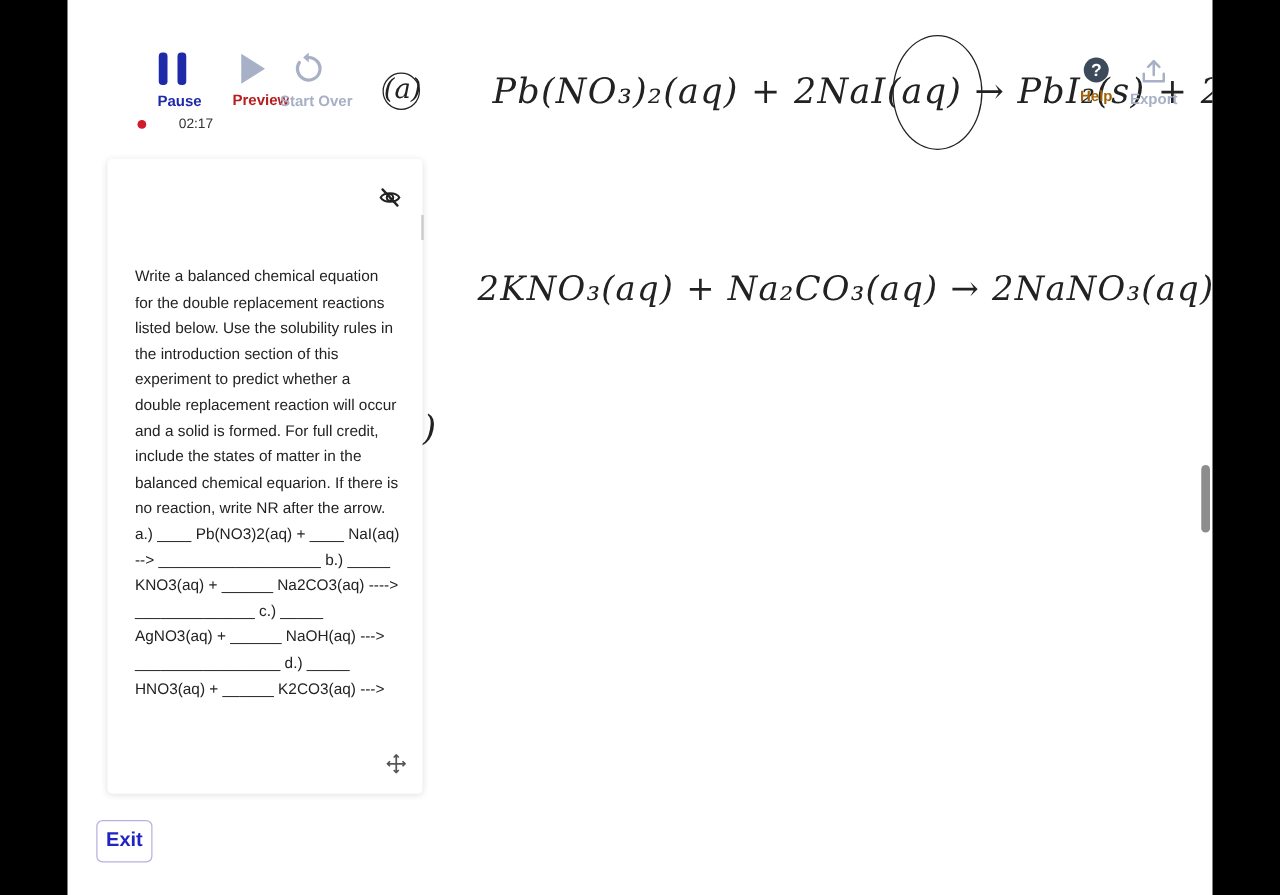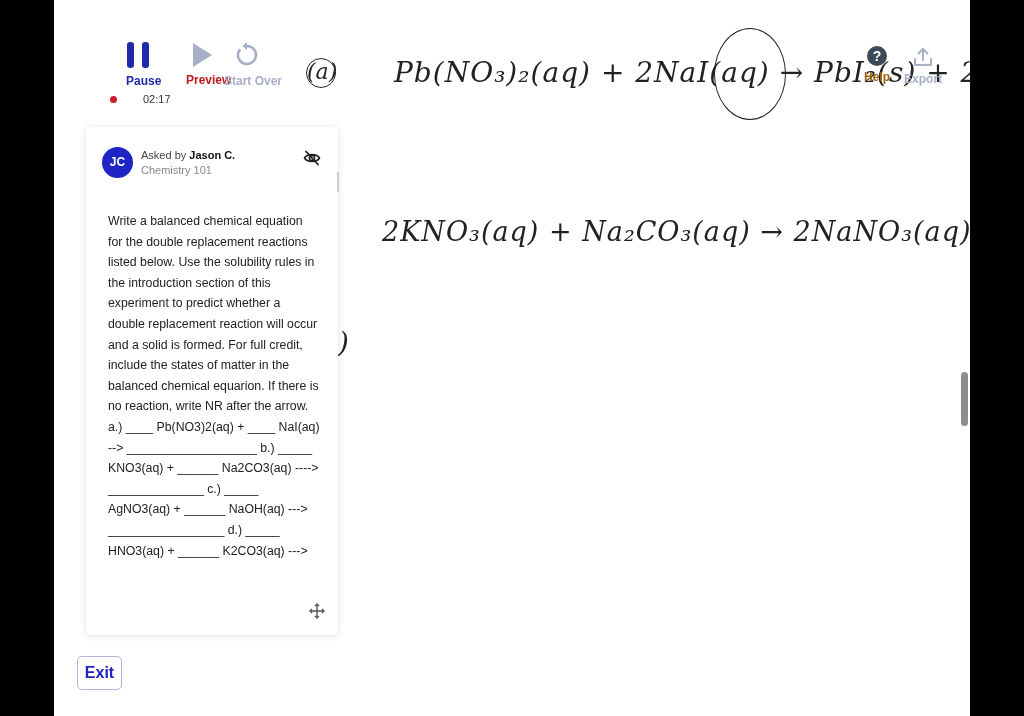--- a/index.html
+++ b/index.html
@@ -105,30 +105,20 @@
   <div class="ctrl-export">
     <svg width="22" height="22" viewBox="0 0 22 22">
       <path d="M11 3 L11 14" stroke="#a7b0c6" stroke-width="2" stroke-linecap="round"></path>
       <path d="M6.5 7.5 L11 3 L15.5 7.5" fill="none" stroke="#a7b0c6" stroke-width="2" stroke-linecap="round" stroke-linejoin="round"></path>
       <path d="M3 13 L3 19 L19 19 L19 13" fill="none" stroke="#a7b0c6" stroke-width="2" stroke-linecap="round" stroke-linejoin="round"></path>
     </svg>
     <div class="lbl">Export</div>
   </div>
 
   <div class="card">
-    <div class="card-header">
-      <div class="avatar">JC</div>
-      <div class="asker">
-        <div class="asker-line">
-          <span class="prefix">Asked by</span>
-          <span class="name">Jason C.</span>
-        </div>
-        <div class="subject">Chemistry 101</div>
-      </div>
-    </div>
     <svg class="hide-btn" viewBox="0 0 18 18">
       <path d="M1.5 9 C4 4.5 14 4.5 16.5 9 C14 13.5 4 13.5 1.5 9 Z" fill="none" stroke="#222" stroke-width="1.6"></path>
       <circle cx="9" cy="9" r="2.6" fill="none" stroke="#222" stroke-width="1.6"></circle>
       <path d="M3 2.5 L15 15.5" stroke="#222" stroke-width="1.8" stroke-linecap="round"></path>
     </svg>
 
     <div class="question">Write a balanced chemical equation for the double replacement reactions listed below. Use the solubility rules in the introduction section of this experiment to predict whether a double replacement reaction will occur and a solid is formed. For full credit, include the states of matter in the balanced chemical equarion. If there is no reaction, write NR after the arrow. a.) ____ Pb(NO3)2(aq) + ____ NaI(aq) --&gt; ___________________ b.) _____ KNO3(aq) + ______ Na2CO3(aq) ----&gt; ______________ c.) _____ AgNO3(aq) + ______ NaOH(aq) ---&gt; _________________ d.) _____ HNO3(aq) + ______ K2CO3(aq) ---&gt;</div>
 
     <svg class="move-handle" viewBox="0 0 16 16">
       <path d="M8 1 L8 15 M1 8 L15 8" stroke="#555" stroke-width="1.4"></path>

